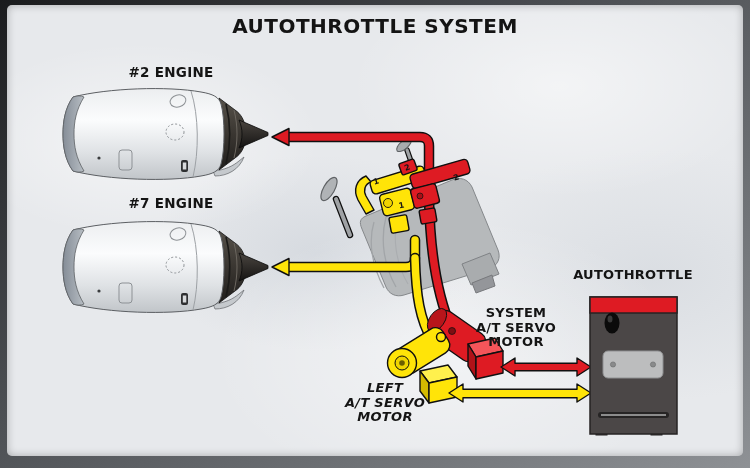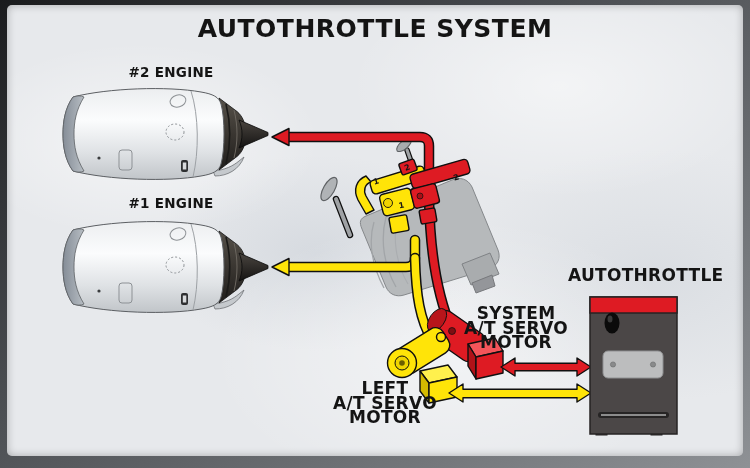--- a/index.html
+++ b/index.html
@@ -10,23 +10,23 @@
           background:
             radial-gradient(260px 140px at 18% 30%, rgba(255,255,255,.55), rgba(255,255,255,0) 70%),
             radial-gradient(300px 160px at 75% 18%, rgba(255,255,255,.5), rgba(255,255,255,0) 70%),
             radial-gradient(340px 200px at 60% 78%, rgba(255,255,255,.45), rgba(255,255,255,0) 70%),
             radial-gradient(240px 140px at 42% 55%, rgba(197,203,211,.5), rgba(255,255,255,0) 70%),
             radial-gradient(300px 180px at 88% 60%, rgba(199,205,212,.4), rgba(255,255,255,0) 70%),
             #e7e9ec;
           box-shadow: inset 0 0 8px rgba(0,0,0,.28);}
   svg{position:absolute;left:0;top:0;font-family:"DejaVu Sans","Liberation Sans",sans-serif;}
   .lbl{position:absolute;color:var(--ink);font-weight:bold;text-align:center;}
-  .title{top:9px;left:0;width:100%;font-size:25px;letter-spacing:.5px;}
+  .title{top:9px;left:0;width:100%;font-size:20px;letter-spacing:.5px;}
   .eng-lbl{width:150px;font-size:13.5px;letter-spacing:.3px;}
-  .multi{font-size:17px;line-height:14.5px;letter-spacing:.3px;width:130px;}
+  .multi{font-size:13px;line-height:14.5px;letter-spacing:.3px;width:130px;}
   .c-red{fill:var(--red);}
   .c-yellow{fill:var(--yellow);}
   .s-red{stroke:var(--red);}
   .s-yellow{stroke:var(--yellow);}
   .cable-out{stroke:#101010;fill:none;stroke-linecap:round;stroke-linejoin:round;}
   .cable-in{fill:none;stroke-linecap:round;stroke-linejoin:round;}
   .outlined{stroke:#101010;stroke-width:1.4;stroke-linejoin:round;}
   text.num{font-size:8px;font-weight:bold;fill:#151515;text-anchor:middle;}
 </style>
 </head>
@@ -173,29 +173,29 @@
       <circle cx="613" cy="364.5" r="2.6" fill="#898a8b" stroke="#6a6b6c" stroke-width="0.6"></circle>
       <circle cx="653" cy="364.5" r="2.6" fill="#898a8b" stroke="#6a6b6c" stroke-width="0.6"></circle>
       <rect x="598" y="412" width="71" height="6" rx="3" fill="#262424"></rect>
       <rect x="601" y="414" width="65" height="2" fill="#8c8c8c"></rect>
     </g>
   </svg>
 
   <div class="lbl title">AUTOTHROTTLE SYSTEM</div>
 
   <div class="lbl eng-lbl" style="left:89px;top:59px;">#2 ENGINE</div>
-  <div class="lbl eng-lbl" style="left:89px;top:190px;">#1 ENGINE</div>
+  <div class="lbl eng-lbl" style="left:89px;top:190px;">#7 ENGINE</div>
 
   <div class="lbl multi" style="left:444px;top:301px;">
     <div>SYSTEM</div>
     <div>A/T SERVO</div>
     <div>MOTOR</div>
   </div>
 
-  <div class="lbl multi" style="left:313px;top:376px;">
+  <div class="lbl multi" style="left:313px;top:376px;font-style:italic;">
     <div>LEFT</div>
     <div>A/T SERVO</div>
     <div>MOTOR</div>
   </div>
 
   <div class="lbl multi" style="left:561px;top:263px;">
     <div>AUTOTHROTTLE</div>
   </div>
 
  </div>

